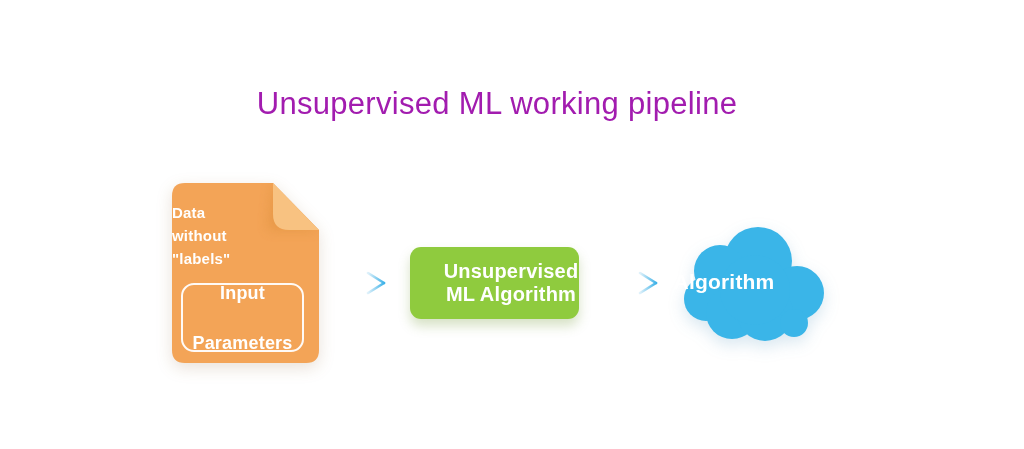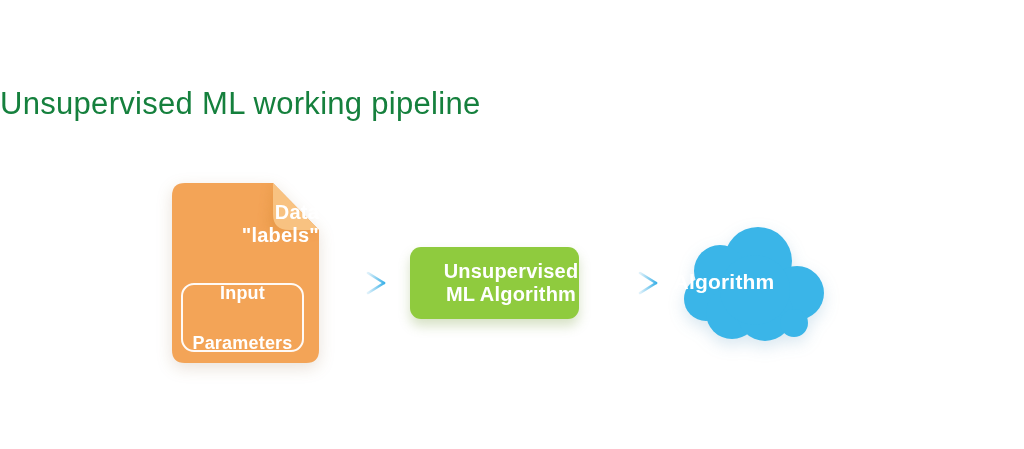--- a/index.html
+++ b/index.html
@@ -12,45 +12,45 @@
     height: 449px;
     background: #ffffff;
     overflow: hidden;
   }
 
   .page-title {
     position: absolute;
     left: 0;
     right: 30px;
     top: 86px;
-    text-align: left;
+    text-align: center;
     font-size: 31px;
     font-weight: 400;
     letter-spacing: 0.3px;
-    color: #15803d;
+    color: #a21caf;
   }
 
   
   .doc-svg {
     position: absolute;
     left: 172px;
     top: 183px;
     width: 147px;
     height: 180px;
     filter: drop-shadow(0 5px 8px rgba(120, 70, 10, 0.16));
   }
   .doc-label {
     position: absolute;
     left: 172px;
     top: 201px;
     width: 147px;
-    text-align: right;
-    color: #ffffff;
-    font-weight: bold;
-    font-size: 20px;
+    text-align: left;
+    color: #ffffff;
+    font-weight: bold;
+    font-size: 15px;
     line-height: 23px;
     letter-spacing: 0.2px;
   }
   .doc-label span { display: block; }
 
   .input-box {
     position: absolute;
     left: 181px;
     top: 283px;
     width: 123px;
@@ -139,20 +139,21 @@
     </defs>
     <path d="M 13 0 L 101 0 L 147 47 L 147 167 Q 147 180 134 180 L 13 180 Q 0 180 0 167 L 0 13 Q 0 0 13 0 Z" fill="#F3A457"></path>
     <g clip-path="url(#docClip)">
       <path d="M 101 0 L 147 47 L 96 47 Z" fill="#D98A34" opacity="0.45" filter="url(#foldBlur)"></path>
     </g>
     <path d="M 101 0 L 147 47 L 117 47 Q 101 47 101 31 Z" fill="#F8C281"></path>
   </svg>
 
   <div class="doc-label">
     <span>Data</span>
+    <span>without</span>
     <span>"labels"</span>
   </div>
 
   <div class="input-box">
     <span>Input</span>
     <span>Parameters</span>
   </div>
 
   <svg class="arrow arrow-1" viewBox="0 0 68 24" aria-hidden="true">
     <defs>

